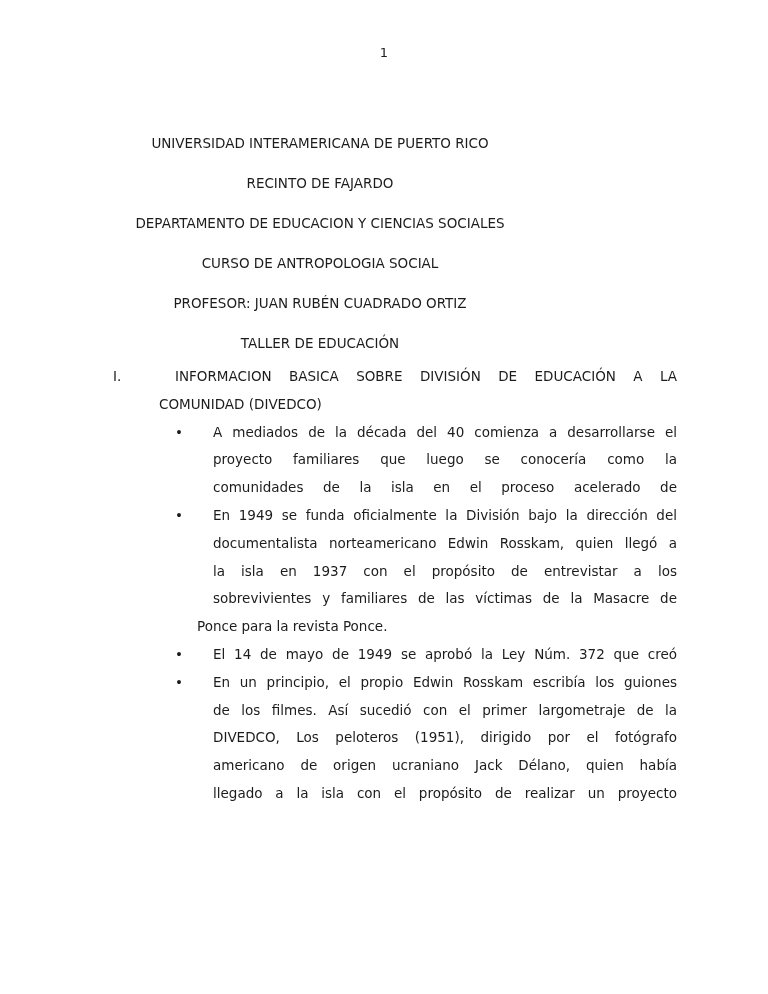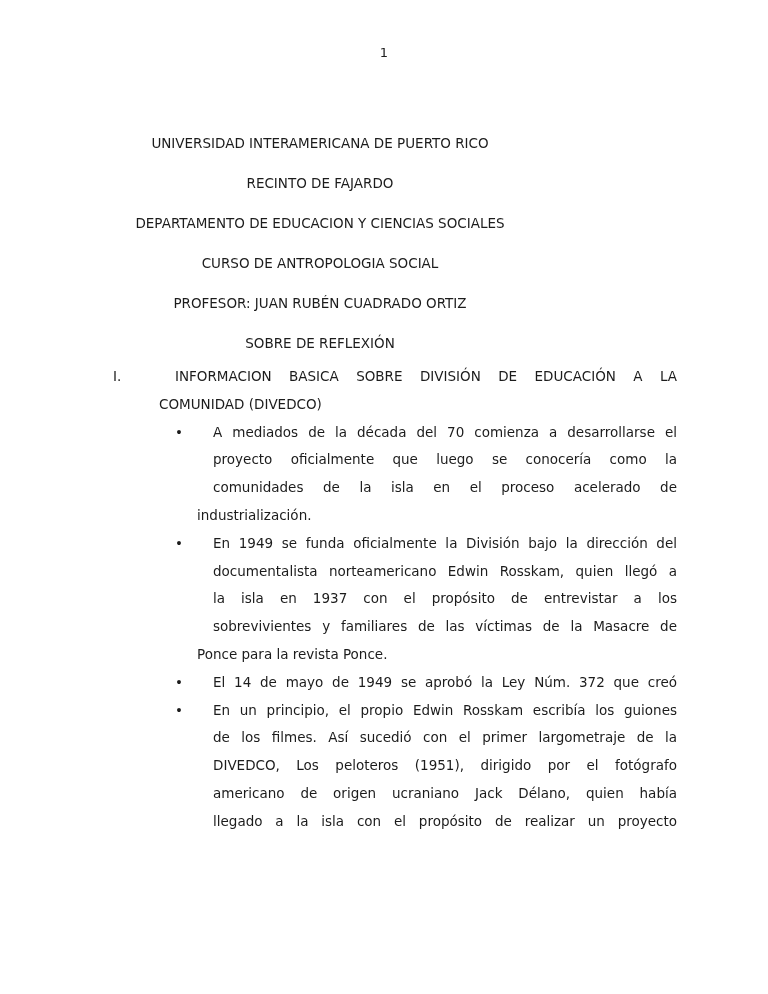--- a/index.html
+++ b/index.html
@@ -67,39 +67,38 @@
 <div class="page">
 
   <div class="page-number">1</div>
 
   <div class="headings" id="headings">
       <div class="hline">UNIVERSIDAD INTERAMERICANA DE PUERTO RICO</div>
       <div class="hline">RECINTO DE FAJARDO</div>
       <div class="hline">DEPARTAMENTO DE EDUCACION Y CIENCIAS SOCIALES</div>
       <div class="hline">CURSO DE ANTROPOLOGIA SOCIAL</div>
       <div class="hline">PROFESOR: JUAN RUBÉN CUADRADO ORTIZ</div>
-      <div class="hline">SOBRE DE REFLEXIÓN</div>
+      <div class="hline">TALLER DE EDUCACIÓN</div>
     </div>
 
   <div class="body-block">
     <div class="item-i">
       <div class="roman-marker">I.</div>
       <div class="outline-title" id="outline-title">
           <div class="jline">INFORMACION BASICA SOBRE DIVISIÓN DE EDUCACIÓN A LA</div>
           <div class="lline">COMUNIDAD (DIVEDCO)</div>
         </div>
     </div>
     <div class="bullet-list" id="bullet-list">
         <div class="bullet-item">
           <div class="bullet-dot">•</div>
           <div class="bullet-text">
-            <div class="jline">A mediados de la década del 70 comienza a desarrollarse el</div>
-            <div class="jline">proyecto oficialmente que luego se conocería como la</div>
+            <div class="jline">A mediados de la década del 40 comienza a desarrollarse el</div>
+            <div class="jline">proyecto familiares que luego se conocería como la</div>
             <div class="jline">comunidades de la isla en el proceso acelerado de</div>
-            <div class="lline">industrialización.</div>
           </div>
         </div>
         <div class="bullet-item">
           <div class="bullet-dot">•</div>
           <div class="bullet-text">
             <div class="jline">En 1949 se funda oficialmente la División bajo la dirección del</div>
             <div class="jline">documentalista norteamericano Edwin Rosskam, quien llegó a</div>
             <div class="jline">la isla en 1937 con el propósito de entrevistar a los</div>
             <div class="jline">sobrevivientes y familiares de las víctimas de la Masacre de</div>
             <div class="lline">Ponce para la revista Ponce.</div>

